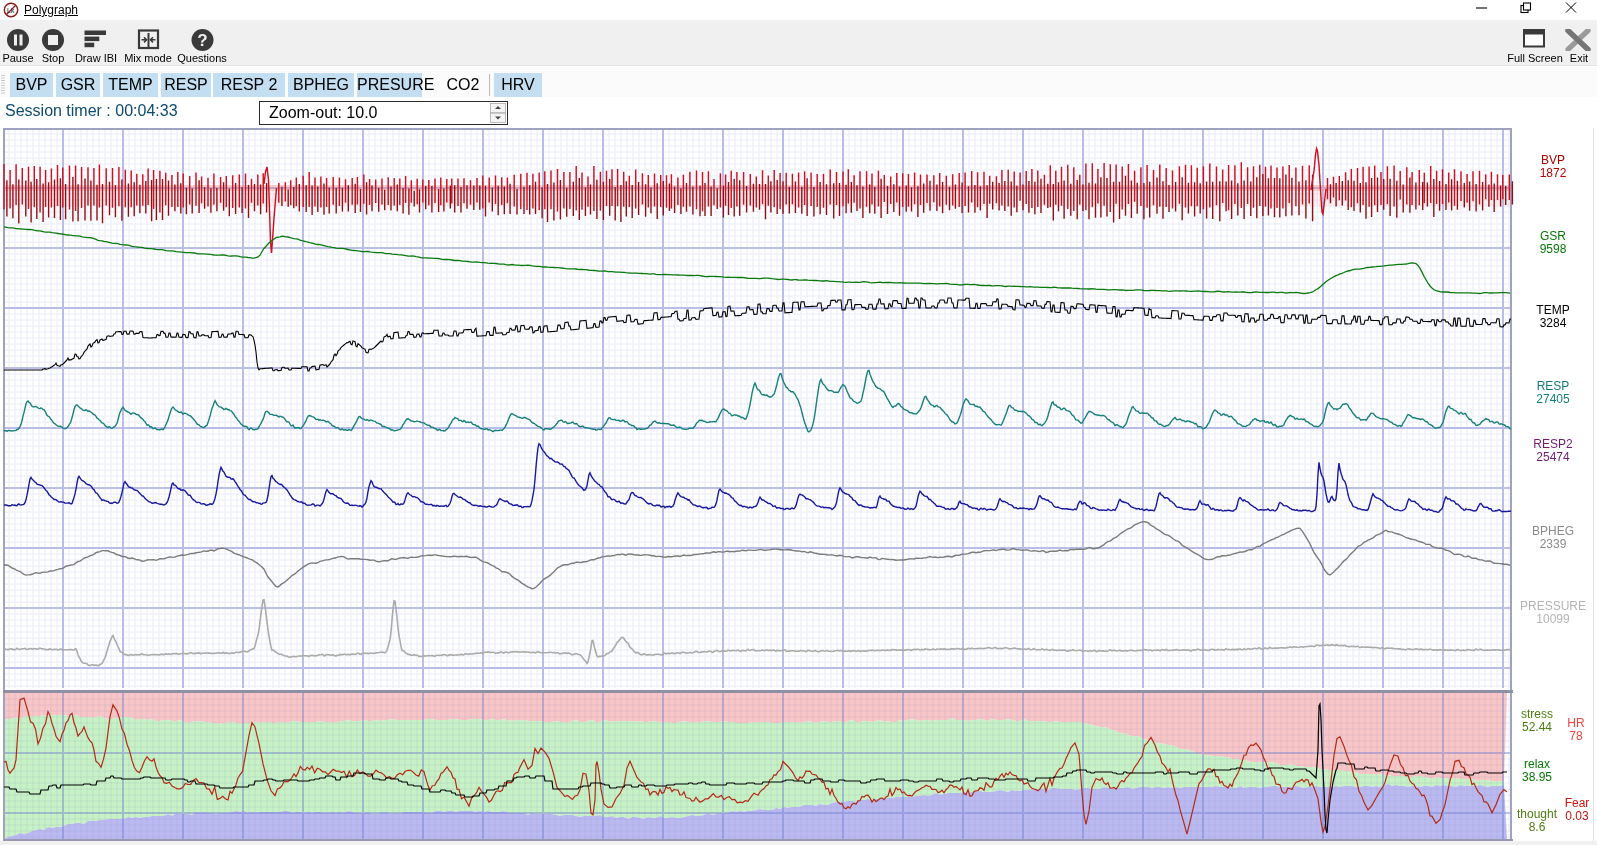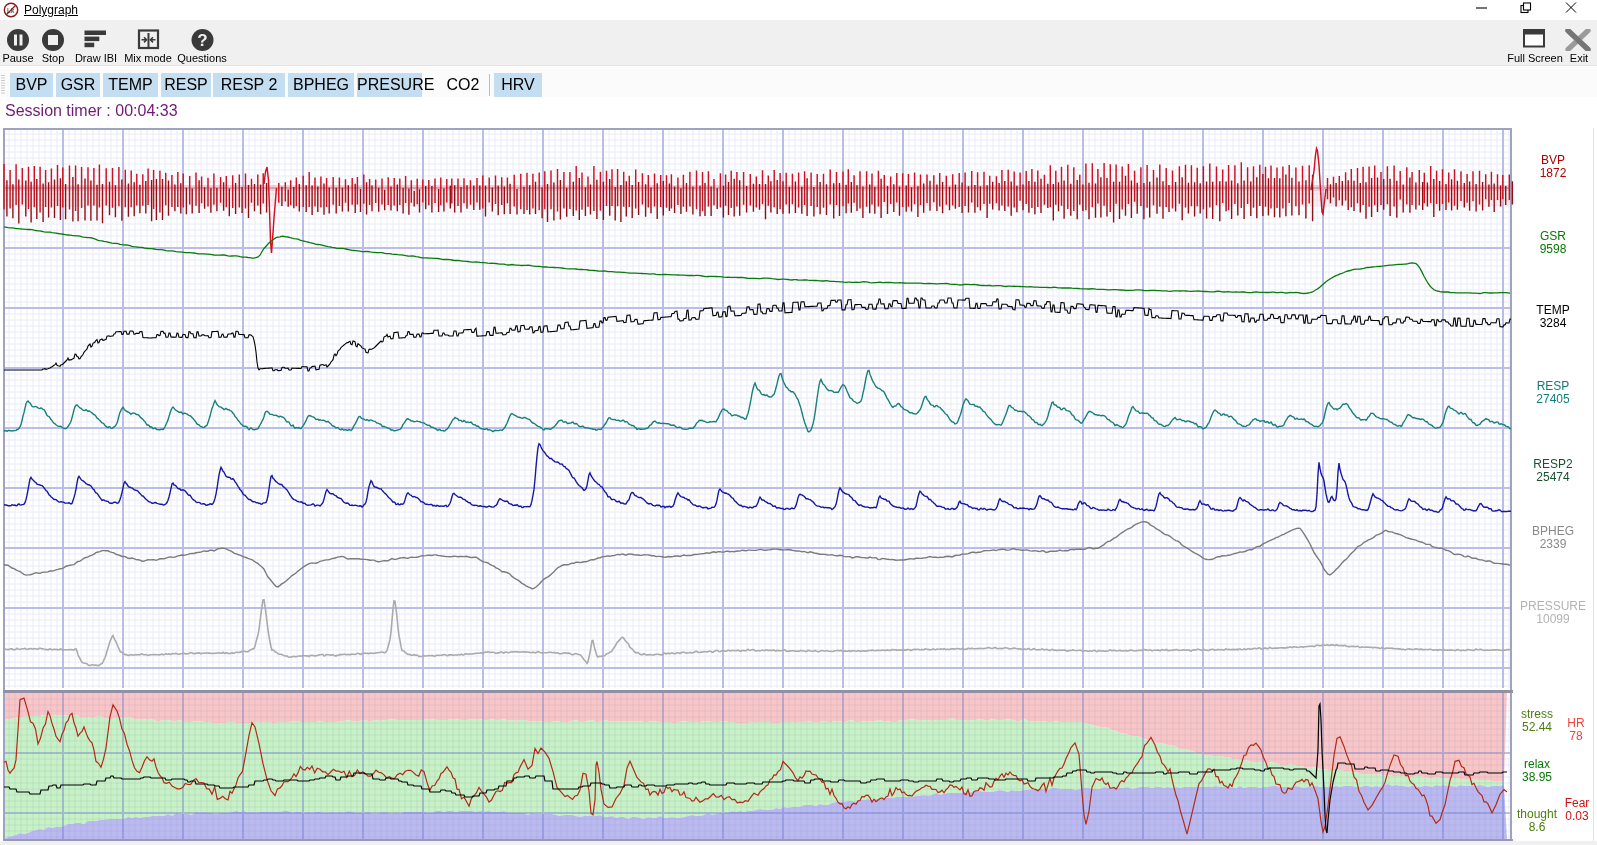--- a/index.html
+++ b/index.html
@@ -8,21 +8,21 @@
 #titlebar { position:absolute; left:0; top:0; width:1597px; height:20px; background:#fff; }
 #title-txt { position:absolute; left:24px; top:3px; font-size:12px; color:#000;text-decoration:underline; }
 #toolbar { position:absolute; left:0; top:20px; width:1597px; height:46px; background:#f0f0f0;
   border-bottom:1px solid #e3e3e3; }
 .tlabel { position:absolute; top:32px; font-size:11px; color:#000; text-align:center;
   transform:translateX(-50%); white-space:nowrap; }
 #tabs { position:absolute; left:0; top:67px; width:1597px; height:30px; background:#fbfbfb; }
 .tab { position:absolute; top:6px; height:24px; background:#c3ddf1; color:#000; font-size:16px;
   text-align:center; line-height:24px; }
 #timer-row { position:absolute; left:0; top:97px; width:1597px; height:31px; background:#fff; }
-#session { position:absolute; left:5px; top:5px; font-size:16px; color:#701a75; }
+#session { position:absolute; left:5px; top:5px; font-size:16px; color:#0c4a6e; }
 #spin { position:absolute; left:259px; top:4px; width:249px; height:24px; border:1px solid #2a2a2a;
   background:#fff; font-size:16px; }
 #spin span { position:absolute; left:9px; top:2px; }
 #spin .btns { position:absolute; right:1px; top:1px; width:16px; height:20px; }
 .rlabel { position:absolute; font-size:12px; line-height:13px; text-align:center; white-space:nowrap; }
 </style></head>
 <body>
 <svg id="charts" width="1597" height="845" viewBox="0 0 1597 845" style="position:absolute;left:0;top:0">
 
  <rect x="3" y="128" width="1509" height="562" fill="#ffffff"></rect>
@@ -116,24 +116,33 @@
  <div class="tab" style="left:161px;width:50px">RESP</div>
  <div class="tab" style="left:213px;width:72px">RESP 2</div>
  <div class="tab" style="left:288px;width:66px">BPHEG</div>
  <div class="tab" style="left:357px;width:65px">PRESURE</div>
  <div class="tab" style="left:438px;width:50px;background:transparent">CO2</div>
  <div style="position:absolute;left:489px;top:7px;width:1px;height:22px;background:#bbb"></div>
  <div class="tab" style="left:494px;width:48px">HRV</div>
 </div>
 <div id="timer-row">
  <div id="session">Session timer : 00:04:33</div>
+ <div id="spin">
+      <span>Zoom-out: 10.0</span>
+  <svg class="btns" viewBox="0 0 16 20">
+   <rect x="0.5" y="0.5" width="15" height="9.2" fill="#f4f4f4" stroke="#ababab" stroke-width="0.8"></rect>
+   <rect x="0.5" y="10.2" width="15" height="9.2" fill="#f4f4f4" stroke="#ababab" stroke-width="0.8"></rect>
+   <path d="M5 6 L8 3 L11 6 Z" fill="#444"></path>
+   <path d="M5 13.5 L8 16.5 L11 13.5 Z" fill="#444"></path>
+  </svg>
+ </div>
 </div>
 <div class="rlabel" style="left:1513px;top:154px;width:80px;color:#b00000">BVP<br>1872</div>
 <div class="rlabel" style="left:1513px;top:230px;width:80px;color:#067806">GSR<br>9598</div>
 <div class="rlabel" style="left:1513px;top:304px;width:80px;color:#000">TEMP<br>3284</div>
 <div class="rlabel" style="left:1513px;top:380px;width:80px;color:#127c7c">RESP<br>27405</div>
-<div class="rlabel" style="left:1513px;top:458px;width:80px;color:#14532d">RESP2<br>25474</div>
+<div class="rlabel" style="left:1513px;top:438px;width:80px;color:#701a75">RESP2<br>25474</div>
 <div class="rlabel" style="left:1513px;top:525px;width:80px;color:#8a8a8a">BPHEG<br>2339</div>
 <div class="rlabel" style="left:1513px;top:600px;width:80px;color:#b3b3b3">PRESSURE<br>10099</div>
 <div class="rlabel" style="left:1516px;top:708px;width:42px;color:#4d7c0f">stress<br>52.44</div>
 <div class="rlabel" style="left:1562px;top:717px;width:28px;color:#ef4444">HR<br>78</div>
 <div class="rlabel" style="left:1516px;top:758px;width:42px;color:#067806">relax<br>38.95</div>
 <div class="rlabel" style="left:1560px;top:797px;width:34px;color:#cc1111">Fear<br>0.03</div>
 <div class="rlabel" style="left:1512px;top:808px;width:50px;color:#4d7c0f">thought<br>8.6</div>
 </body></html>

